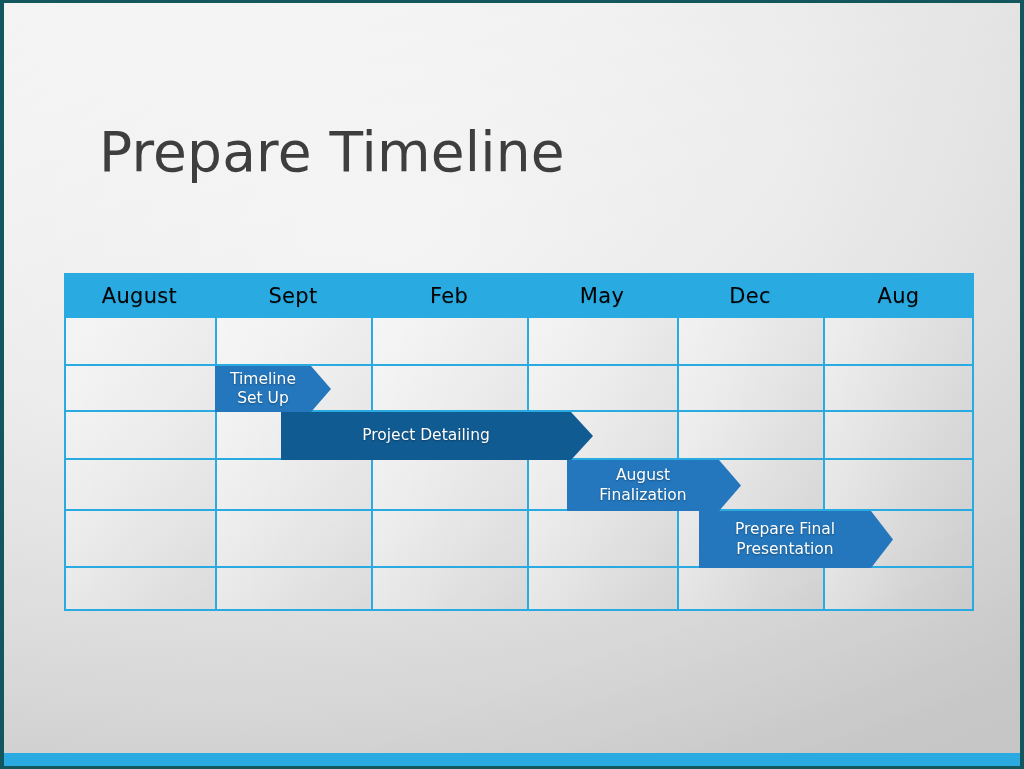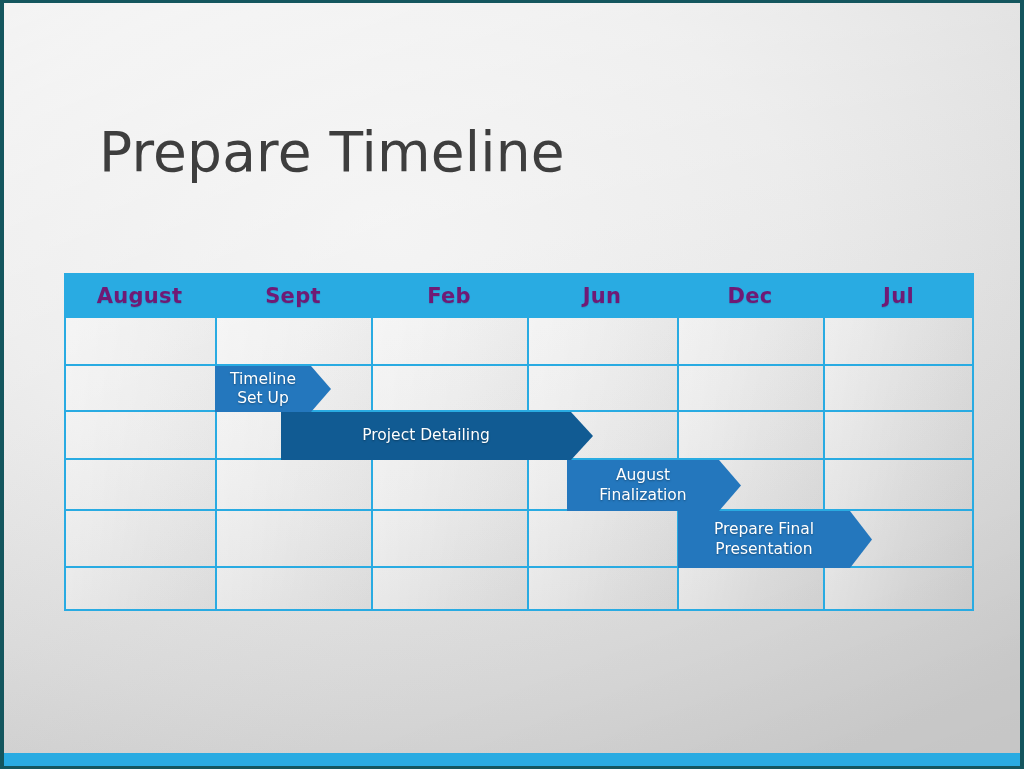--- a/index.html
+++ b/index.html
@@ -76,23 +76,23 @@
     display: flex;
     width: 910px;
     height: 45px;
     background: #29abe2;
   }
   .grid-header .hcell {
     flex: 0 0 auto;
     display: flex;
     align-items: center;
     justify-content: center;
-    color: #701a75;
+    color: #000000;
     font-size: 21px;
-    font-weight: bold;
+    font-weight: normal;
     letter-spacing: 0.3px;
     text-shadow: 0 1px 1px rgba(0,0,0,0.12);
   }
 
   
   .grid-body {
     position: relative;
     width: 910px;
   }
 
@@ -136,38 +136,38 @@
   }
   .bar .bar-label {
     display: block;
     padding: 0 6px;
   }
 
   #slide .bar-ideas        { background: #2477bd; }
   #slide .bar-setup        { background: #2477bd; }
   #slide .bar-detailing    { background: #115b93; }
   #slide .bar-finalization { background: #2477bd; }
-  #slide .bar-prepare      { background: #2477bd; }
+  #slide .bar-prepare      { background: #2477bd; margin-left: 21px; }
 </style>
 </head>
 <body>
 
 <div id="slide">
 
   <h1 id="title">Prepare Timeline</h1>
 
   <div id="timeline">
 
     <div class="grid-header" id="grid-header">
         <div class="hcell" style="width: 151px;">August</div>
         <div class="hcell" style="width: 156px;">Sept</div>
         <div class="hcell" style="width: 156px;">Feb</div>
-        <div class="hcell" style="width: 150px;">Jun</div>
+        <div class="hcell" style="width: 150px;">May</div>
         <div class="hcell" style="width: 146px;">Dec</div>
-        <div class="hcell" style="width: 151px;">Jul</div>
+        <div class="hcell" style="width: 151px;">Aug</div>
       </div>
 
     <div class="grid-body" id="grid-body">
         <div class="grid-row" style="height: 48px;">
           <div class="grid-cell" style="width: 151px;"></div>
           <div class="grid-cell" style="width: 156px;"></div>
           <div class="grid-cell" style="width: 156px;"></div>
           <div class="grid-cell" style="width: 150px;"></div>
           <div class="grid-cell" style="width: 146px;"></div>
           <div class="grid-cell" style="width: 151px;"></div>

